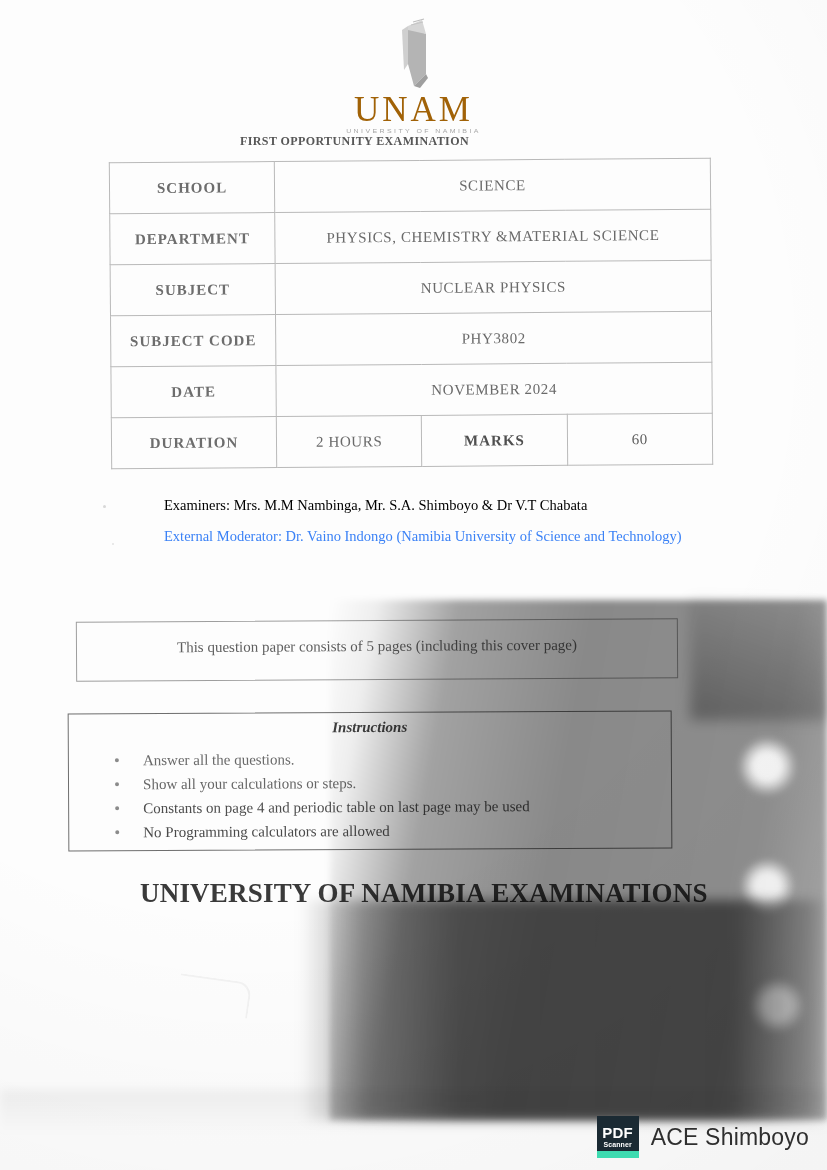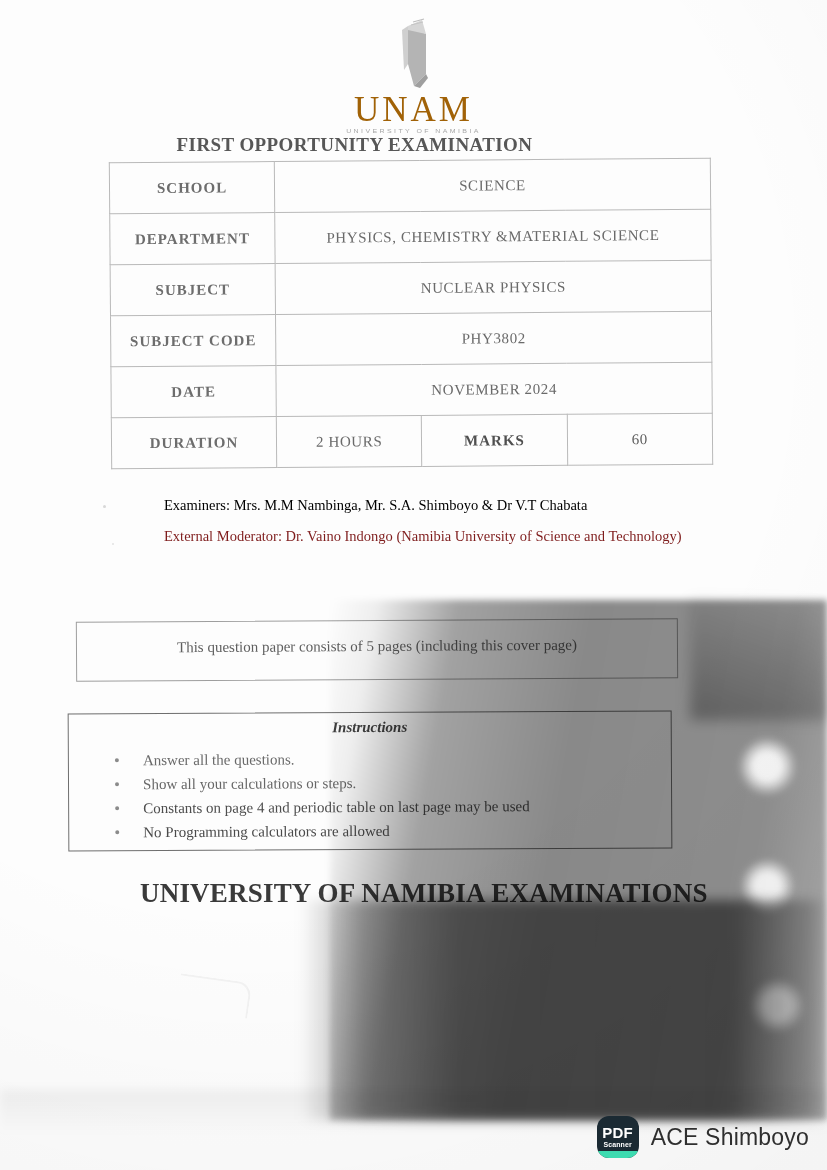--- a/index.html
+++ b/index.html
@@ -59,21 +59,21 @@
 
   
   .doc-title {
     position: absolute;
     top: 134px;
     left: 0;
     width: 709px;
     text-align: center;
     font-family: "Liberation Serif", serif;
     font-weight: bold;
-    font-size: 19px;
+    font-size: 12px;
     letter-spacing: 0.4px;
     color: #575757;
     z-index: 3;
   }
 
   
   .info-table {
     position: absolute;
     left: 110px;
     top: 160px;
@@ -116,21 +116,21 @@
     position: absolute;
     left: 164px;
     top: 490px;
     width: 620px;
     z-index: 3;
   }
   .examiners .line {
     font-family: "Liberation Serif", serif;
     font-size: 14.5px;
     line-height: 31px;
-    color: #7f1d1d;
+    color: #3b82f6;
     white-space: nowrap;
   }
   .examiners .line.faded { color: #000000; }
 
   
   .pagecount-box {
     position: absolute;
     left: 76px;
     top: 620px;
     width: 600px;
@@ -292,21 +292,21 @@
     bottom: 12px;
     display: flex;
     align-items: center;
     gap: 12px;
     z-index: 6;
   }
   .wm-badge {
     position: relative;
     width: 42px;
     height: 42px;
-    border-radius: 12px;
+    border-radius: 0;
     background: #1b2a33;
     overflow: hidden;
     display: flex;
     flex-direction: column;
     align-items: center;
     justify-content: center;
     font-family: "Liberation Sans", sans-serif;
   }
   .wm-badge .pdf {
     color: #ffffff;

